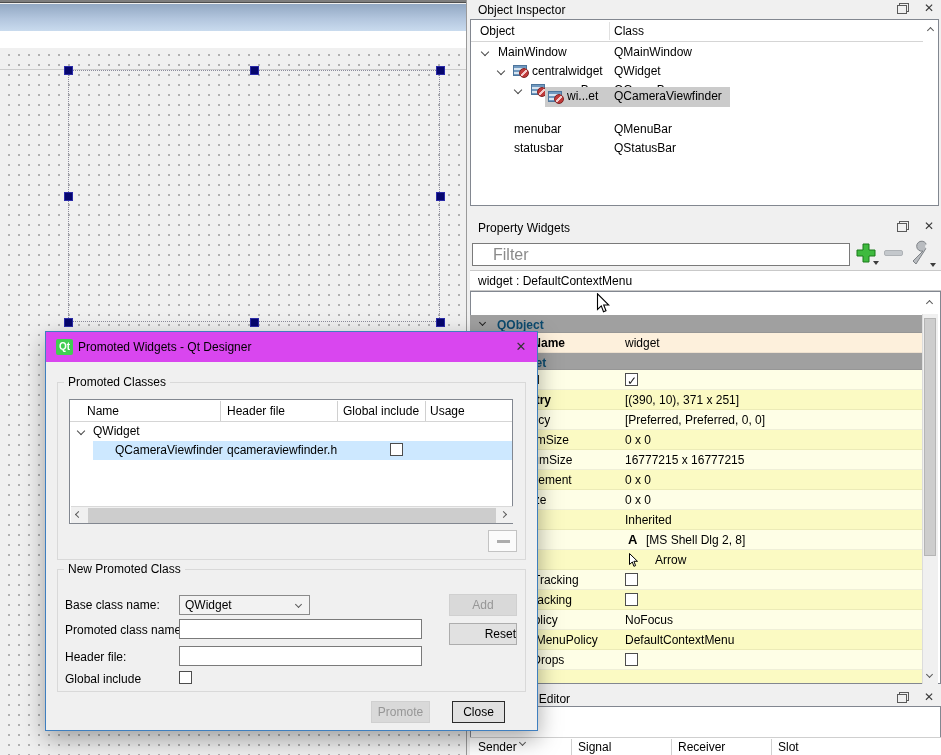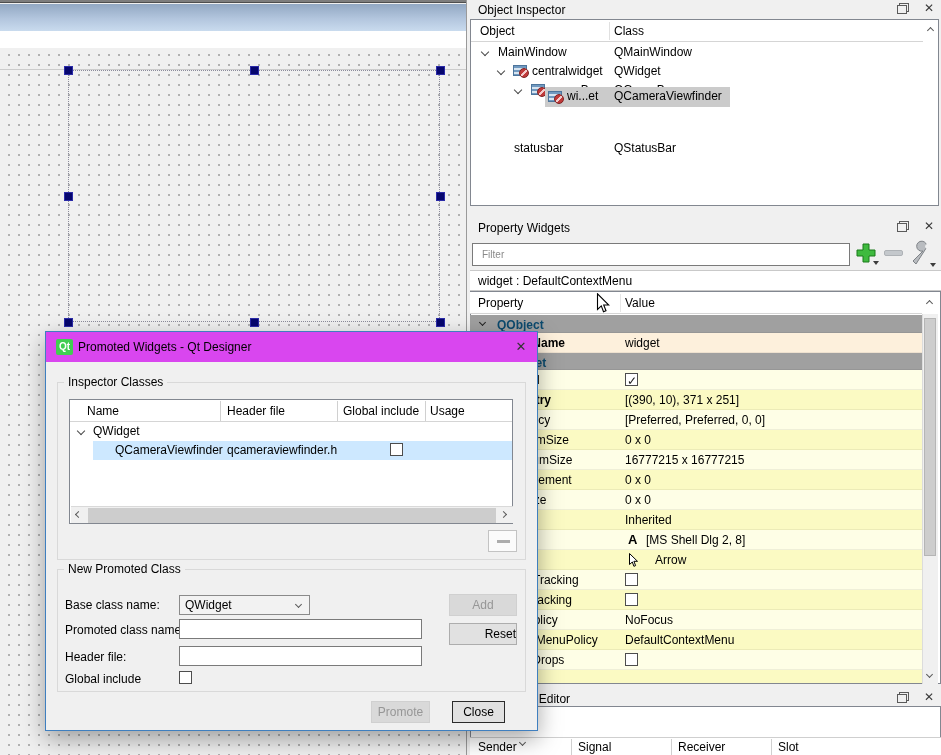--- a/index.html
+++ b/index.html
@@ -34,21 +34,21 @@
   .chev-up { transform:rotate(-135deg); }
 
   .widget-icon { width:14px; height:11px; background:repeating-linear-gradient(180deg,#7099c0 0 2.5px,#d7e4f0 2.5px 4px); border:1px solid #4d759c; }
   .widget-icon::after { content:''; position:absolute; right:-3px; bottom:-3px; width:8px; height:8px; border-radius:50%;
                         background:linear-gradient(135deg,#c03a3a 42%,#f2caca 42% 58%,#c03a3a 58%); border:1px solid #7e1f1f; }
 
   .oi-row { height:19px; line-height:19px; }
   .oi-selected { background:#cbcbcb; }
 
   
-  .filter-input { left:472px; top:243px; width:378px; height:23px; border:1px solid #7a7a7a; background:#fff; font-family:"Liberation Sans",sans-serif; font-size:10px; padding:0 9px; color:#000; }
+  .filter-input { left:472px; top:243px; width:378px; height:23px; border:1px solid #7a7a7a; background:#fff; font-family:"Liberation Sans",sans-serif; font-size:16px; padding:0 20px; color:#000; }
   .filter-input::placeholder { color:#8a8a8a; }
   .tool-dd { position:absolute; width:0; height:0; border-left:3px solid transparent; border-right:3px solid transparent; border-top:4px solid #3c3c3c; }
   .obj-label-row { left:470px; top:270px; width:471px; height:21px; background:#fff; border-top:1px solid #c9c9c9; border-bottom:1px solid #c9c9c9; line-height:20px; }
   .pe-box { left:470px; top:291px; width:471px; height:393px; background:#fff; border:1px solid #828790; }
   .pe-header { left:470px; top:292px; width:452px; height:22px; background:#fff; border-bottom:1px solid #d5d5d5; line-height:22px; }
   .pr { left:470px; width:452px; height:20px; line-height:20px; border-bottom:1px solid rgba(0,0,0,0.06); }
   .pr .lbl { position:absolute; left:27px; top:0; white-space:nowrap; }
   .pr .val { position:absolute; left:155px; top:0; white-space:nowrap; }
   .row-pale { background:#fefee6; }
   .row-yellow { background:#fbfac3; }
@@ -140,20 +140,24 @@
       <span class="abs" style="left:143px;">QGroupBox</span>
     </div>
 
     <div class="abs oi-row" style="left:0;top:67px;width:452px;height:20px;">
       <div class="abs oi-selected" style="left:74px;top:0;width:185px;height:20px;"></div>
       <span class="abs widget-icon" style="left:77px;top:4px;"></span>
       <span class="abs" style="left:96px;">wi...et</span>
       <span class="abs" style="left:143px;">QCameraViewfinder</span>
     </div>
 
+    <div class="abs oi-row" style="left:0;top:100px;width:452px;">
+      <span class="abs" style="left:43px;">menubar</span>
+      <span class="abs" style="left:143px;">QMenuBar</span>
+    </div>
 
     <div class="abs oi-row" style="left:0;top:119px;width:452px;">
       <span class="abs" style="left:43px;">statusbar</span>
       <span class="abs" style="left:143px;">QStatusBar</span>
     </div>
   </div>
 
   <div class="abs panel-title" style="left:478px;top:220px;">Property Widgets</div>
   <span class="abs float-icon" style="left:897px;top:221px;"></span>
   <span class="abs x-icon" style="left:924px;top:220px;">✕</span>
@@ -168,25 +172,20 @@
     <path d="M4 21 L14 11 a5 5 0 1 1 3.5 -3.5 L7 24 z" fill="#b9bcc0" stroke="#7e8287"></path>
     <circle cx="18.5" cy="6.5" r="2.4" fill="#f0f0f0"></circle>
   </svg>
   <span class="abs tool-dd" style="left:930px;top:263px;"></span>
 
   <div class="abs obj-label-row">
     <span style="padding-left:8px;">widget : DefaultContextMenu</span>
   </div>
 
   <div class="abs pe-box"></div>
-  <div class="abs pe-header">
-    <span class="abs" style="left:8px;">Property</span>
-    <span class="abs" style="left:155px;">Value</span>
-    <div class="abs vline" style="left:150px;top:2px;height:18px;background:#e6e6e6;"></div>
-  </div>
   <span class="abs chev chev-up chev-sm" style="left:927px;top:301px;"></span>
 
   <div class="abs pr row-group" style="top:315px;height:18px;">
     <span class="abs chev chev-sm" style="left:10px;top:5px;border-color:#222;"></span>
     <span class="lbl">QObject</span>
   </div>
 
   <div class="abs pr row-peach" style="top:333px;">
     <span class="lbl bold">objectName</span>
     <span class="val">widget</span>
@@ -297,21 +296,21 @@
   </div>
 
   <div class="abs dialog">
     <div class="abs dlg-titlebar">
       <span class="abs qt-logo">Qt</span>
       <span class="abs dlg-title">Promoted Widgets - Qt Designer</span>
       <span class="abs dlg-close">✕</span>
     </div>
 
     <div class="abs groupbox" style="left:11px;top:50px;width:469px;height:178px;">
-      <span class="legend">Inspector Classes</span>
+      <span class="legend">Promoted Classes</span>
     </div>
     <div class="abs dlg-table">
       <div class="dlg-th">
         <span class="abs" style="left:17px;">Name</span>
         <span class="abs" style="left:157px;">Header file</span>
         <span class="abs" style="left:273px;">Global include</span>
         <span class="abs" style="left:360px;">Usage</span>
         <div class="abs vline" style="left:150px;top:45px;height:20px;top:1px;"></div>
         <div class="abs vline" style="left:267px;top:1px;height:20px;"></div>
         <div class="abs vline" style="left:355px;top:1px;height:20px;"></div>

